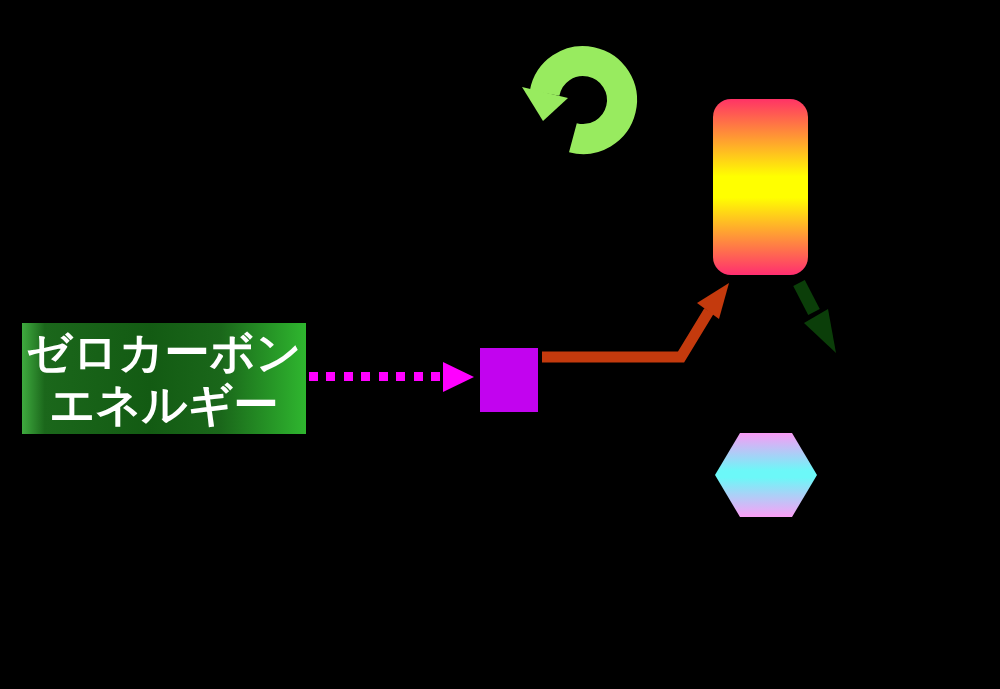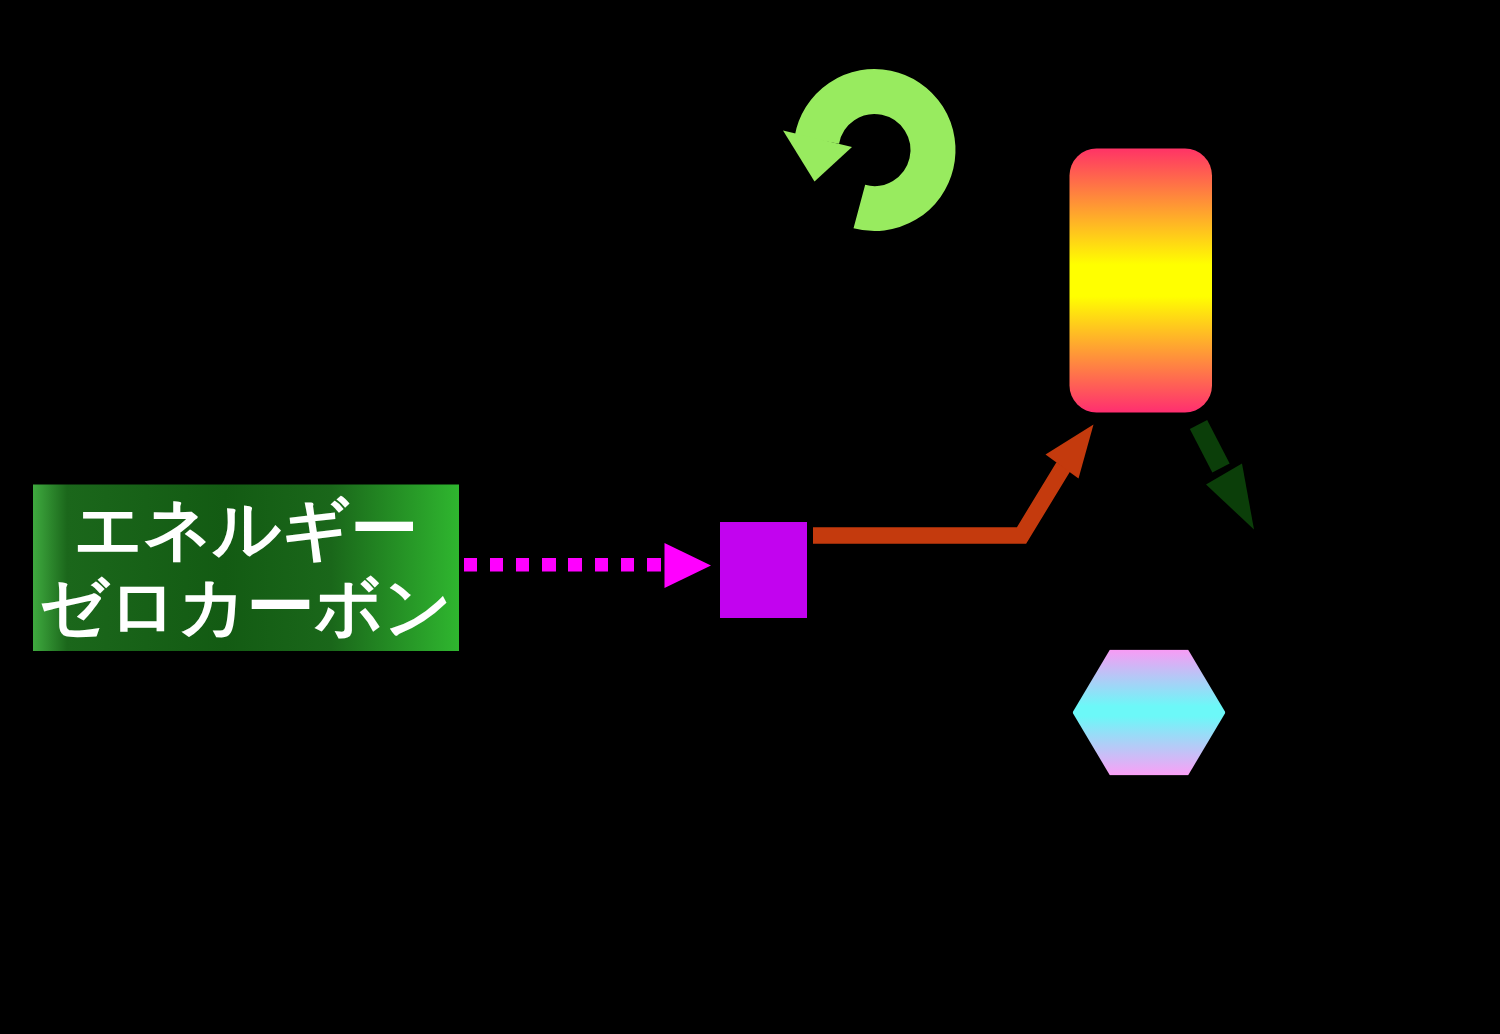--- a/index.html
+++ b/index.html
@@ -116,22 +116,22 @@
 <div class="canvas">
 
   <svg class="abs recycle-svg" width="140" height="125" viewBox="0 0 140 125">
     <path class="recycle-path" d="M 59.9 99.7 A 39 39 0 1 0 31.6 55.2"></path>
     <polygon class="recycle-head" points="9,49 55,60 30,83"></polygon>
   </svg>
 
   <div class="abs fuel-rect"></div>
 
   <div class="abs label-box">
+    <div>ゼロカーボン</div>
     <div>エネルギー</div>
-    <div>ゼロカーボン</div>
   </div>
 
   <div class="abs dotted-line"></div>
   <div class="abs dotted-head"></div>
 
   <div class="abs purple-square"></div>
 
   <svg class="abs red-arrow-svg" width="200" height="92" viewBox="0 0 200 92">
     <path class="red-arrow-path" d="M 7 82 L 146 82 L 174 36"></path>
     <polygon class="red-arrow-head" points="194,8 184,44 162,28"></polygon>

